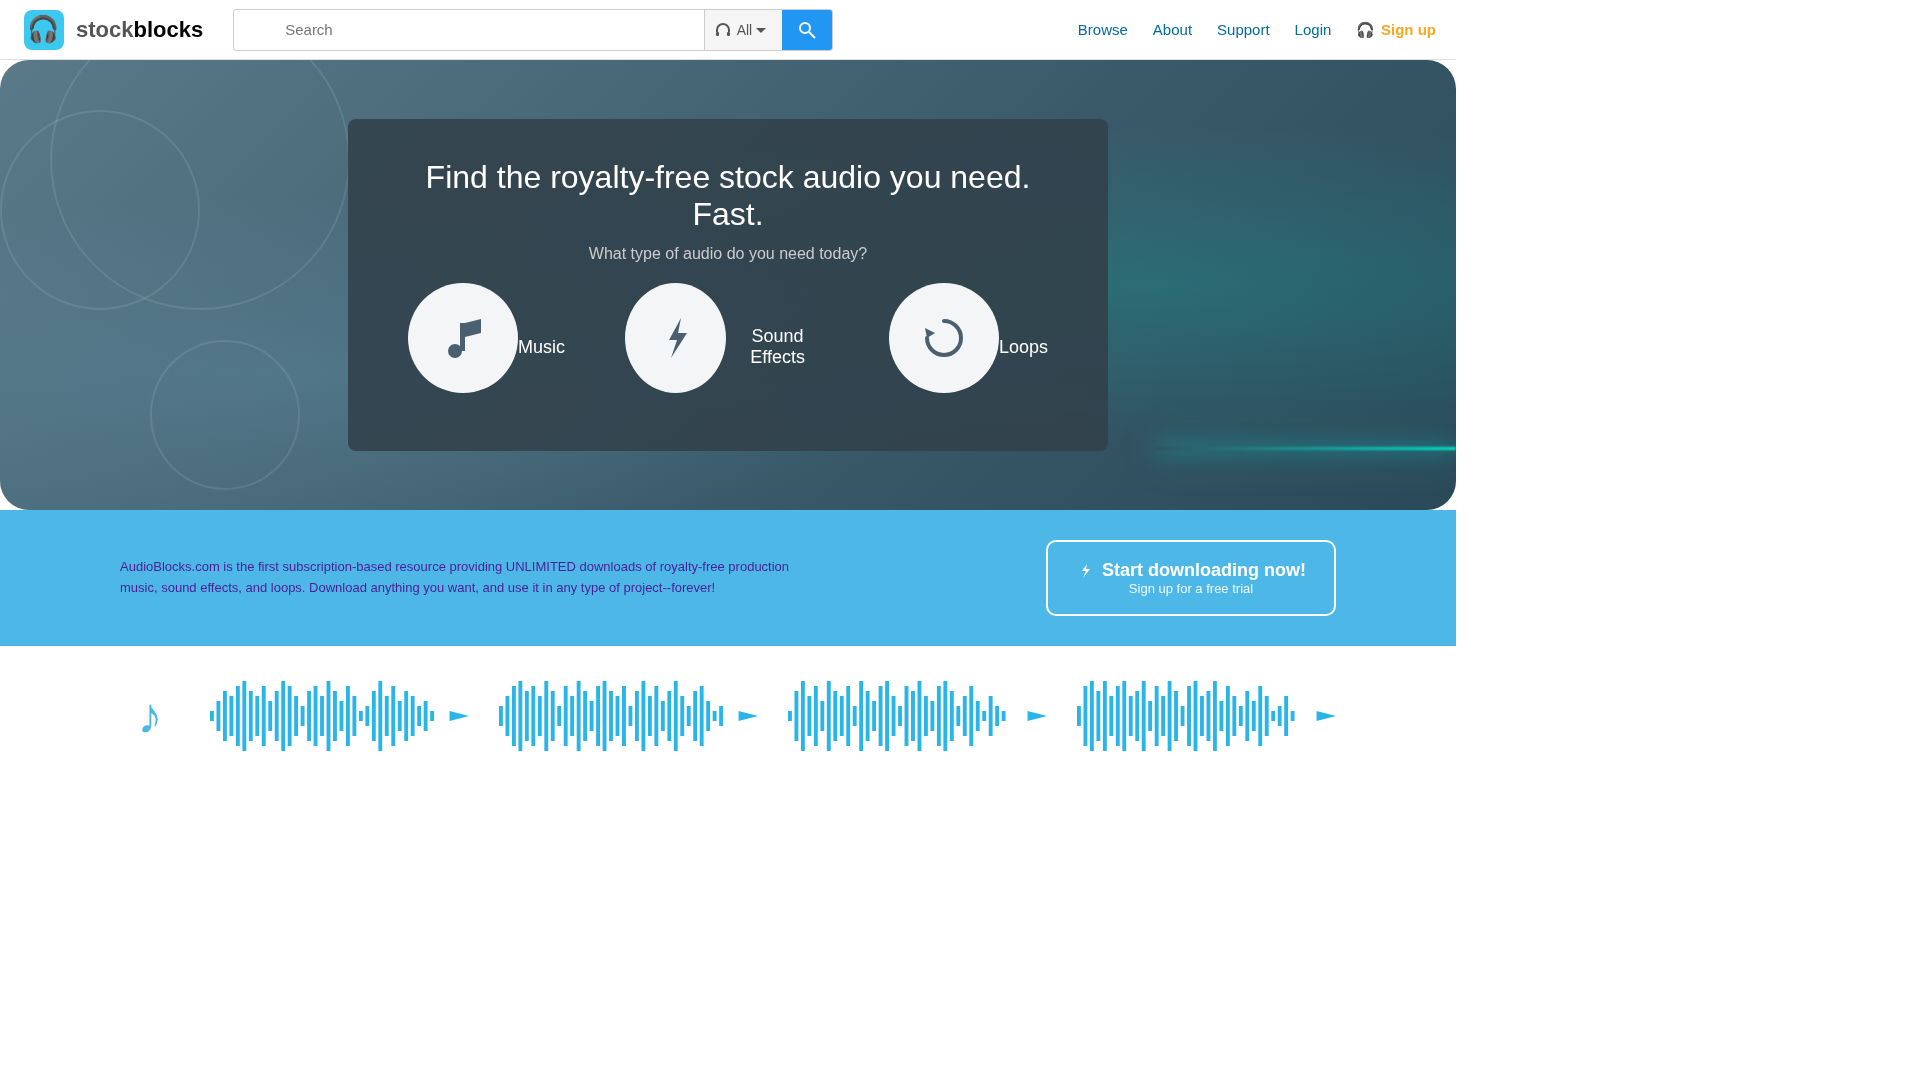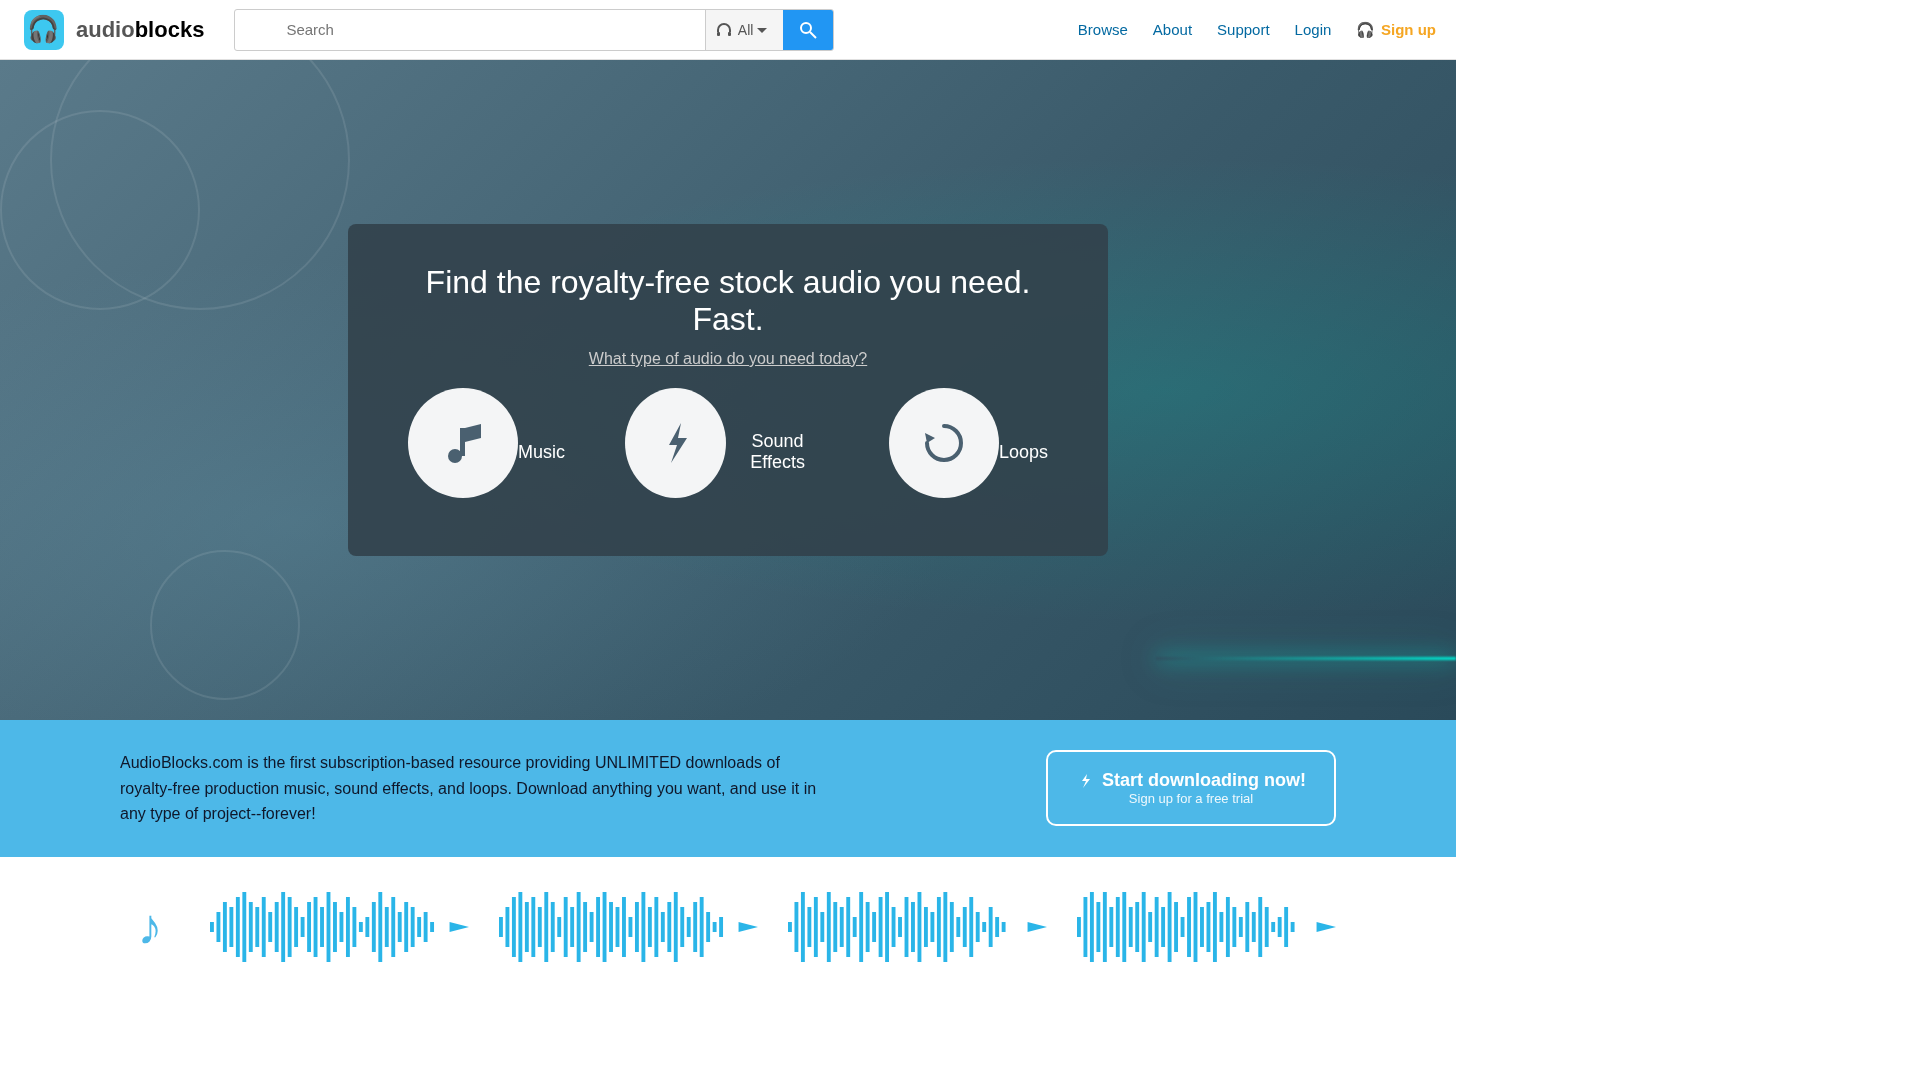--- a/index.html
+++ b/index.html
@@ -97,26 +97,27 @@
       font-size: 15px;
       cursor: pointer;
       text-decoration: none;
     }
     .signup-btn .headphone-icon { margin-right: 6px; }
 
     
     .hero {
       position: relative;
       width: 100%;
-      height: 660px;
+      height: 450px;
       background: linear-gradient(135deg, #5a7a8a 0%, #4a6a7a 30%, #3a5a6a 60%, #2a4a5a 100%);
       overflow: hidden;
       display: flex;
       align-items: center;
       justify-content: center;
+      border-radius: 29px;
     }
     .hero-bg {
       position: absolute;
       top: 0; left: 0; right: 0; bottom: 0;
       background:
         radial-gradient(ellipse at 80% 50%, rgba(0,200,180,0.2) 0%, transparent 50%),
         radial-gradient(ellipse at 20% 70%, rgba(100,150,170,0.3) 0%, transparent 40%);
     }
     
     .hero-circle {
@@ -152,21 +153,20 @@
     .hero-title {
       font-size: 32px;
       color: #fff;
       font-weight: 400;
       margin-bottom: 12px;
     }
     .hero-subtitle {
       font-size: 16px;
       color: #ccc;
       margin-bottom: 20px;
-      text-decoration: underline;
     }
     .audio-types {
       display: flex;
       justify-content: center;
       gap: 60px;
     }
     .audio-type {
       display: flex;
       flex-direction: row;
       align-items: center;
@@ -191,22 +191,22 @@
 
     
     .banner {
       background: #4db8e8;
       padding: 30px 120px;
       display: flex;
       align-items: center;
       justify-content: space-between;
     }
     .banner-text {
-      color: #0f172a;
-      font-size: 16px;
+      color: #4c1d95;
+      font-size: 13px;
       line-height: 1.6;
       max-width: 700px;
     }
     .cta-btn {
       background: transparent;
       border: 2px solid #fff;
       color: #fff;
       padding: 18px 28px;
       cursor: pointer;
       display: flex;
@@ -259,21 +259,21 @@
 <body>
 
 <header class="header">
   <a class="logo-container" href="#">
 
     <svg class="logo-icon" viewBox="0 0 48 48" xmlns="http://www.w3.org/2000/svg">
       <rect x="4" y="4" width="40" height="40" rx="8" fill="#3dc8f0"></rect>
       <text x="24" y="32" font-size="26" text-anchor="middle" fill="white">🎧</text>
     </svg>
     <span class="logo-text">
-      <span class="audio">audio</span><span>blocks</span>
+      <span class="audio">stock</span><span>blocks</span>
     </span>
   </a>
 
   <div class="search-bar">
     <input class="search-input" type="text" placeholder="Search" style="">
     <div class="search-filter">
       <svg width="16" height="16" viewBox="0 0 16 16">
         <path d="M8 1a7 7 0 0 0-7 7v2h2V8a5 5 0 0 1 10 0v2h2V8a7 7 0 0 0-7-7z" fill="#555"></path>
         <rect x="1" y="10" width="3" height="4" rx="1" fill="#555"></rect>
         <rect x="12" y="10" width="3" height="4" rx="1" fill="#555"></rect>

